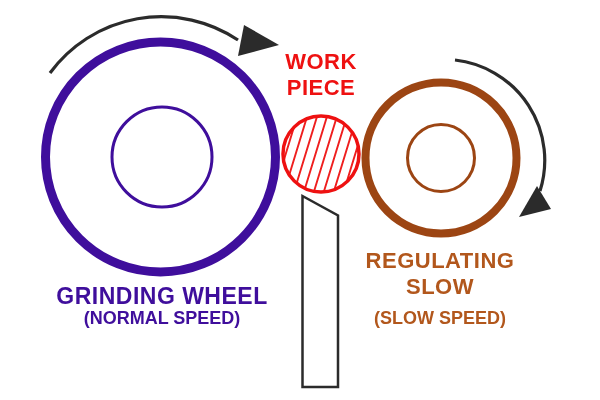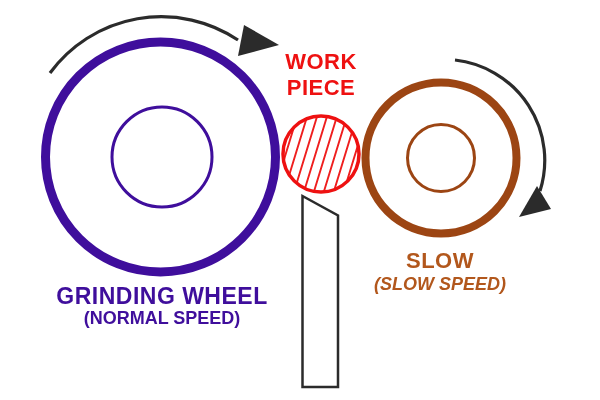--- a/index.html
+++ b/index.html
@@ -11,21 +11,21 @@
   .lbl{
     position:absolute;font-weight:bold;text-align:center;
     -webkit-user-select:none;user-select:none;white-space:nowrap;
   }
   #work-piece-label{left:250px;top:49px;width:142px;font-size:22px;line-height:26px;letter-spacing:.5px;}
   #grinding-label{left:11px;top:284px;width:302px;}
   #grinding-label .main{font-size:23px;line-height:25px;letter-spacing:.5px;}
   #grinding-label .sub{font-size:18px;line-height:19px;}
   #regulating-label{left:340px;top:248px;width:200px;}
   #regulating-label .main{font-size:22px;line-height:26px;letter-spacing:.5px;}
-  #regulating-label .sub{font-size:18px;line-height:19px;margin-top:1px;font-style:italic;}
+  #regulating-label .sub{font-size:18px;line-height:19px;margin-top:9px;}
 </style>
 </head>
 <body>
 
 <div id="stage">
 
   <svg id="diagram-svg" width="600" height="400" viewBox="0 0 600 400">
     <defs>
       <pattern id="hatch" patternUnits="userSpaceOnUse" width="9.5" height="9.5" patternTransform="rotate(17)">
         <line x1="4.75" y1="-1" x2="4.75" y2="10.5" stroke-width="1.8" stroke="#EE1111"></line>
@@ -53,17 +53,18 @@
     <div>WORK</div>
     <div>PIECE</div>
   </div>
 
   <div id="grinding-label" class="lbl" style="color: rgb(63, 14, 156);">
     <div class="main">GRINDING WHEEL</div>
     <div class="sub">(NORMAL SPEED)</div>
   </div>
 
   <div id="regulating-label" class="lbl" style="color: rgb(178, 87, 28);">
+    <div class="main">REGULATING</div>
     <div class="main">SLOW</div>
     <div class="sub">(SLOW SPEED)</div>
   </div>
 
 </div>
 
 </body></html>

